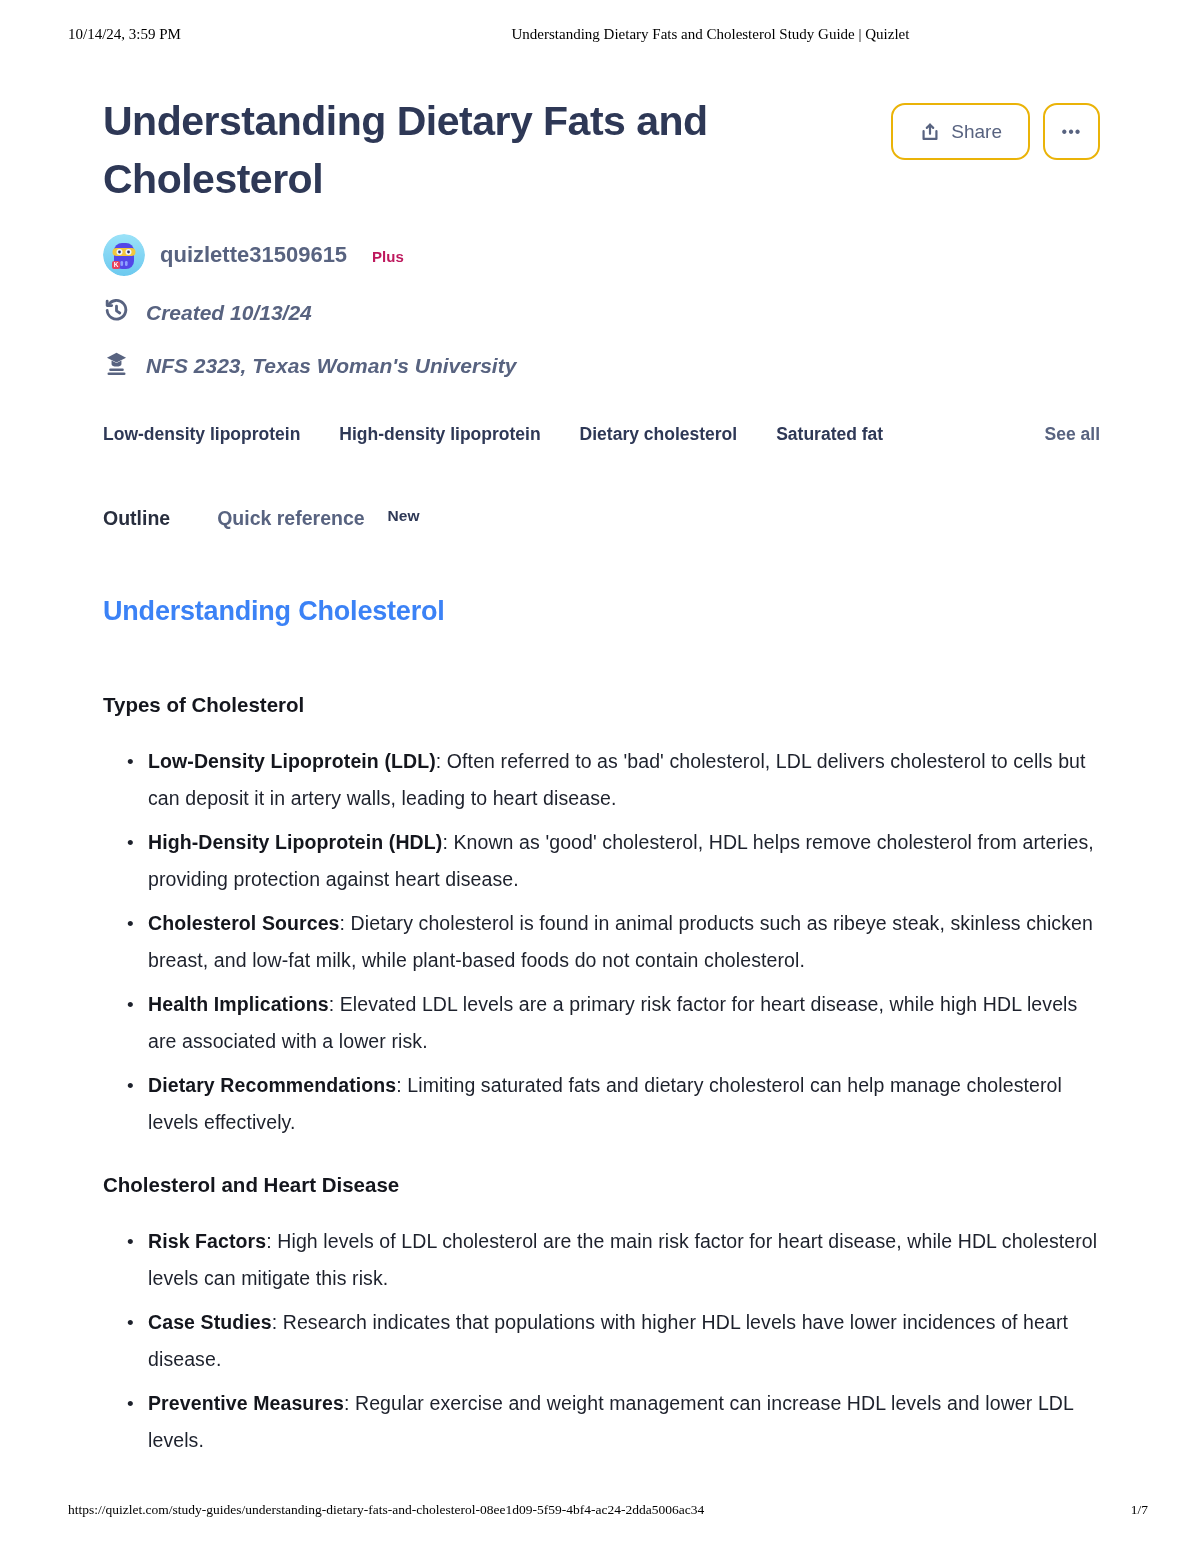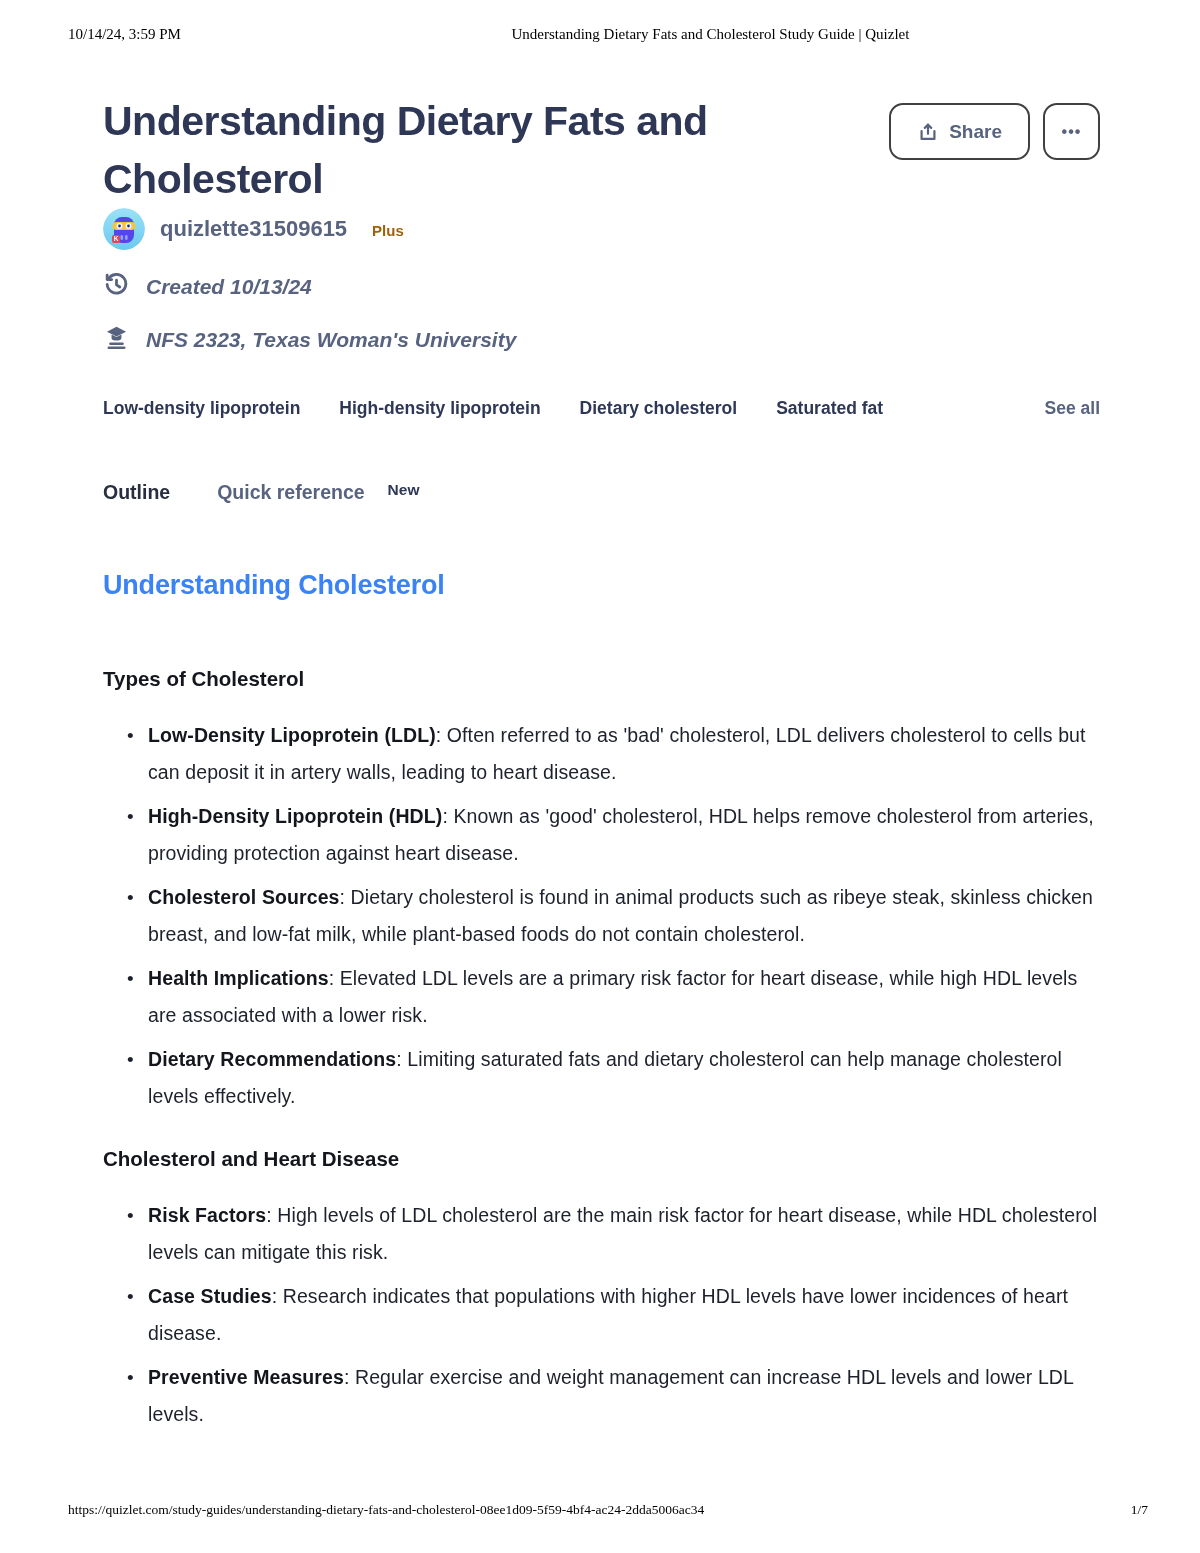--- a/index.html
+++ b/index.html
@@ -30,33 +30,33 @@
   h1.doc-title {
     font-size:41px; line-height:1.42; font-weight:700;
     color:#2e3856; letter-spacing:-0.5px; width:790px;
   }
   .header-actions {
     position:absolute; top:11px; right:0;
     display:flex; gap:13px;
   }
   .btn {
     display:flex; align-items:center; justify-content:center;
-    height:57px; border:2px solid #404040; border-radius:14px;
-    background:#fff; color:#586380; font-weight:700; font-size:19px;
+    height:57px; border:2px solid #eab308; border-radius:14px;
+    background:#fff; color:#586380; font-weight:400; font-size:19px;
     cursor:pointer; gap:10px;
   }
   .btn-share { padding:0 26px; }
   .btn-more { width:57px; letter-spacing:1px; font-size:16px; }
   .btn svg { display:block; }
 
   
-  .meta-user { display:flex; align-items:center; gap:15px; }
+  .meta-user { margin-top:26px; display:flex; align-items:center; gap:15px; }
   .avatar { width:42px; height:42px; border-radius:50%; overflow:hidden; flex:0 0 auto; }
   .username { font-size:22px; font-weight:600; color:#586380; }
-  .plus-badge { font-size:15px; font-weight:700; color:#a16207; margin-left:10px; position:relative; top:1px; }
+  .plus-badge { font-size:15px; font-weight:700; color:#be185d; margin-left:10px; position:relative; top:1px; }
   .meta-row { margin-top:21px; display:flex; align-items:center; gap:16px;
               font-size:21px; font-weight:600; color:#586380;font-style:italic; }
   .meta-row svg { flex:0 0 auto; }
 
   
   .tags-row { margin-top:42px; display:flex; align-items:center; gap:39px; }
   .tag { font-size:17.5px; font-weight:700; color:#2e3856; cursor:pointer; white-space:nowrap; }
   .see-all { margin-left:auto; font-size:17.5px; font-weight:600; color:#586380; cursor:pointer; }
 
   

